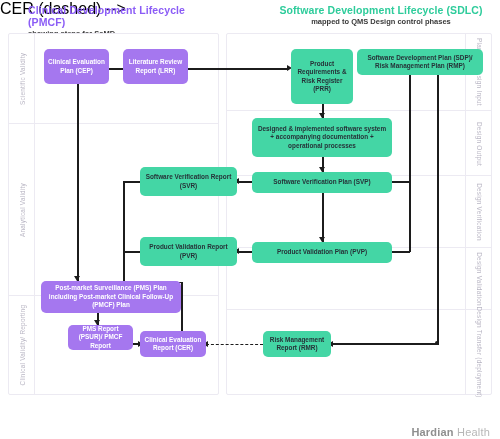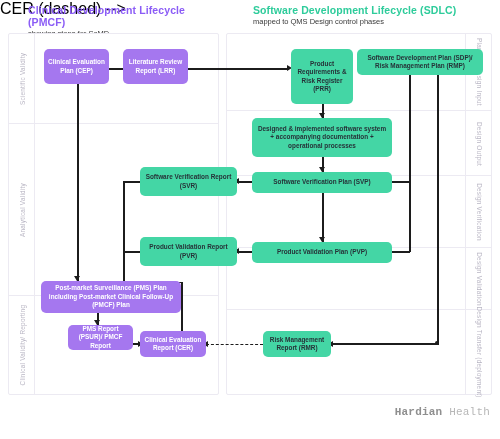--- a/index.html
+++ b/index.html
@@ -6,24 +6,24 @@
   body{
     width:500px;height:439px;background:#ffffff;
     font-family:"Liberation Sans", sans-serif;
     overflow:hidden;position:relative;
   }
   #root{position:absolute;inset:0;}
 
   
   .hdr{position:absolute;}
   .hdr .title{font-size:10.5px;font-weight:bold;letter-spacing:.1px;line-height:12px;}
-  .hdr .sub{font-size:7.5px;color:#3a3a3a;line-height:10px;margin-top:1px;font-weight:normal;}
+  .hdr .sub{font-size:7.5px;color:#3a3a3a;line-height:10px;margin-top:1px;font-weight:bold;}
   #hdrL{left:28px;top:4px;width:190px;text-align:left;}
   #hdrL .title{color:#8b5cf6;}
-  #hdrR{left:253px;top:4px;width:238px;text-align:left;}
+  #hdrR{left:262px;top:4px;width:238px;text-align:center;}
   #hdrR .title{color:#2ecc9b;}
 
   
   .panel{position:absolute;border:1px solid #eceaf2;border-radius:2px;box-sizing:border-box;background:#fff;}
   #panelL{left:8px;top:33px;width:211px;height:362px;}
   #panelR{left:226px;top:33px;width:266px;height:362px;}
 
   
   .band{position:absolute;left:0;right:0;box-sizing:border-box;border-bottom:1px solid #eceaf2;}
   .band.last{border-bottom:none;}
@@ -48,21 +48,21 @@
   .h{height:1.6px;}
   .v{width:1.6px;}
   .dash{position:absolute;height:0;border-top:1.6px dashed #1c1c1c;z-index:3;}
   .ar{position:absolute;width:0;height:0;z-index:4;}
   .ar.r{border-top:3.6px solid transparent;border-bottom:3.6px solid transparent;border-left:5.4px solid #1c1c1c;}
   .ar.l{border-top:3.6px solid transparent;border-bottom:3.6px solid transparent;border-right:5.4px solid #1c1c1c;}
   .ar.d{border-left:3.6px solid transparent;border-right:3.6px solid transparent;border-top:5.4px solid #1c1c1c;}
   .dot{position:absolute;width:4px;height:4px;border-radius:50%;background:#1c1c1c;z-index:4;}
 
   
-  #logo{position:absolute;right:10px;bottom:21px;font-size:11px;color:#b7b7b7;letter-spacing:.2px;font-family:Liberation Mono, monospace;}
+  #logo{position:absolute;right:10px;bottom:1px;font-size:11px;color:#b7b7b7;letter-spacing:.2px;}
   #logo b{color:#8f8f8f;font-weight:bold;}
   #logo span{font-weight:normal;}
 </style>
 </head>
 <body>
 
 <div id="root">
 
   
   <div class="hdr" id="hdrL">

